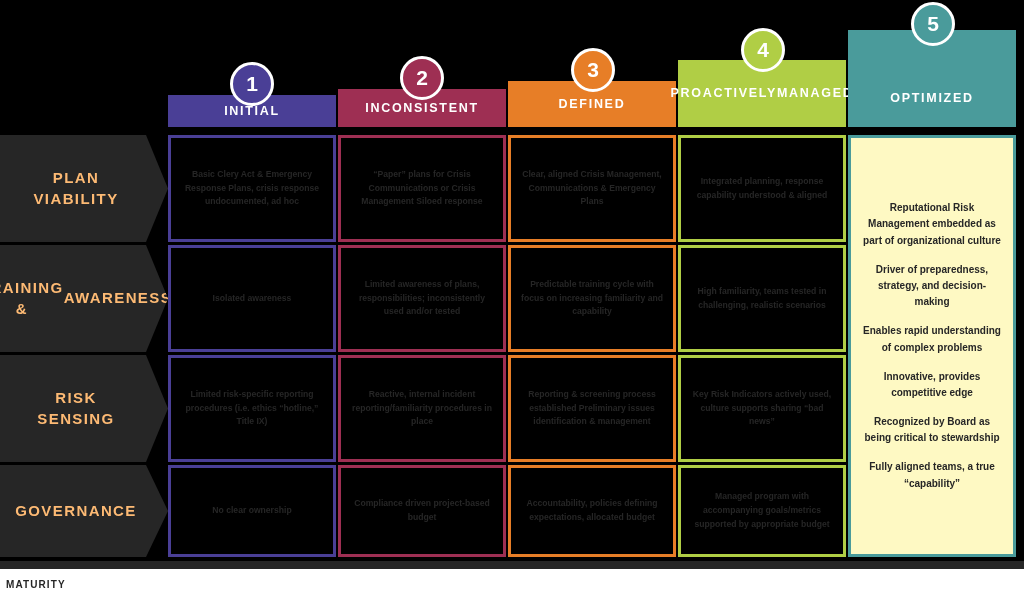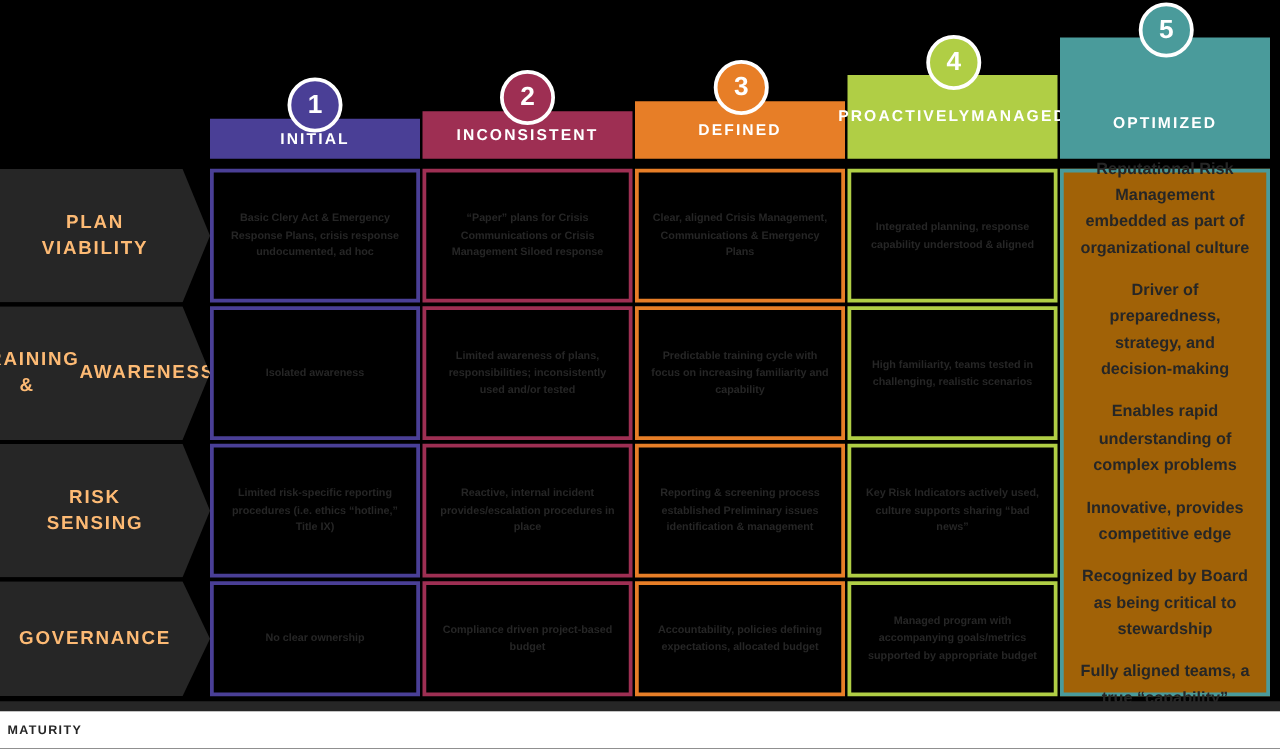--- a/index.html
+++ b/index.html
@@ -74,24 +74,24 @@
     text-align:center;
     display:flex;align-items:center;justify-content:center;
     padding:5px 9px;
   }
   .cell span{display:block;}
 
   
   .tall{
     position:absolute;
     box-sizing:border-box;
-    background:#a16207;
+    background:#fef9c3;
     border:3px solid #4a9b9b;
     color:#262626;
-    font-size:13px;
+    font-size:10px;
     font-weight:bold;
     line-height:1.62;
     text-align:center;
     display:flex;flex-direction:column;
     align-items:center;justify-content:center;
     gap:13px;
     padding:10px 12px;
   }
   .tall p{margin:0;}
 
@@ -201,21 +201,21 @@
     <span>Predictable training cycle with focus on increasing familiarity and capability</span>
   </div>
   <div class="cell" style="left:678px;top:245px;width:168px;height:107px;border-color:#b0ce45;">
     <span>High familiarity, teams tested in challenging, realistic scenarios</span>
   </div>
 
   <div class="cell" style="left:168px;top:355px;width:168px;height:107px;border-color:#4a3f96;">
     <span>Limited risk-specific reporting procedures (i.e. ethics “hotline,” Title IX)</span>
   </div>
   <div class="cell" style="left:338px;top:355px;width:168px;height:107px;border-color:#9e2f53;">
-    <span>Reactive, internal incident provides/escalation procedures in place</span>
+    <span>Reactive, internal incident reporting/familiarity procedures in place</span>
   </div>
   <div class="cell" style="left:508px;top:355px;width:168px;height:107px;border-color:#e77e27;">
     <span>Reporting &amp; screening process established Preliminary issues identification &amp; management</span>
   </div>
   <div class="cell" style="left:678px;top:355px;width:168px;height:107px;border-color:#b0ce45;">
     <span>Key Risk Indicators actively used, culture supports sharing “bad news”</span>
   </div>
 
   <div class="cell" style="left:168px;top:465px;width:168px;height:92px;border-color:#4a3f96;">
     <span>No clear ownership</span>

